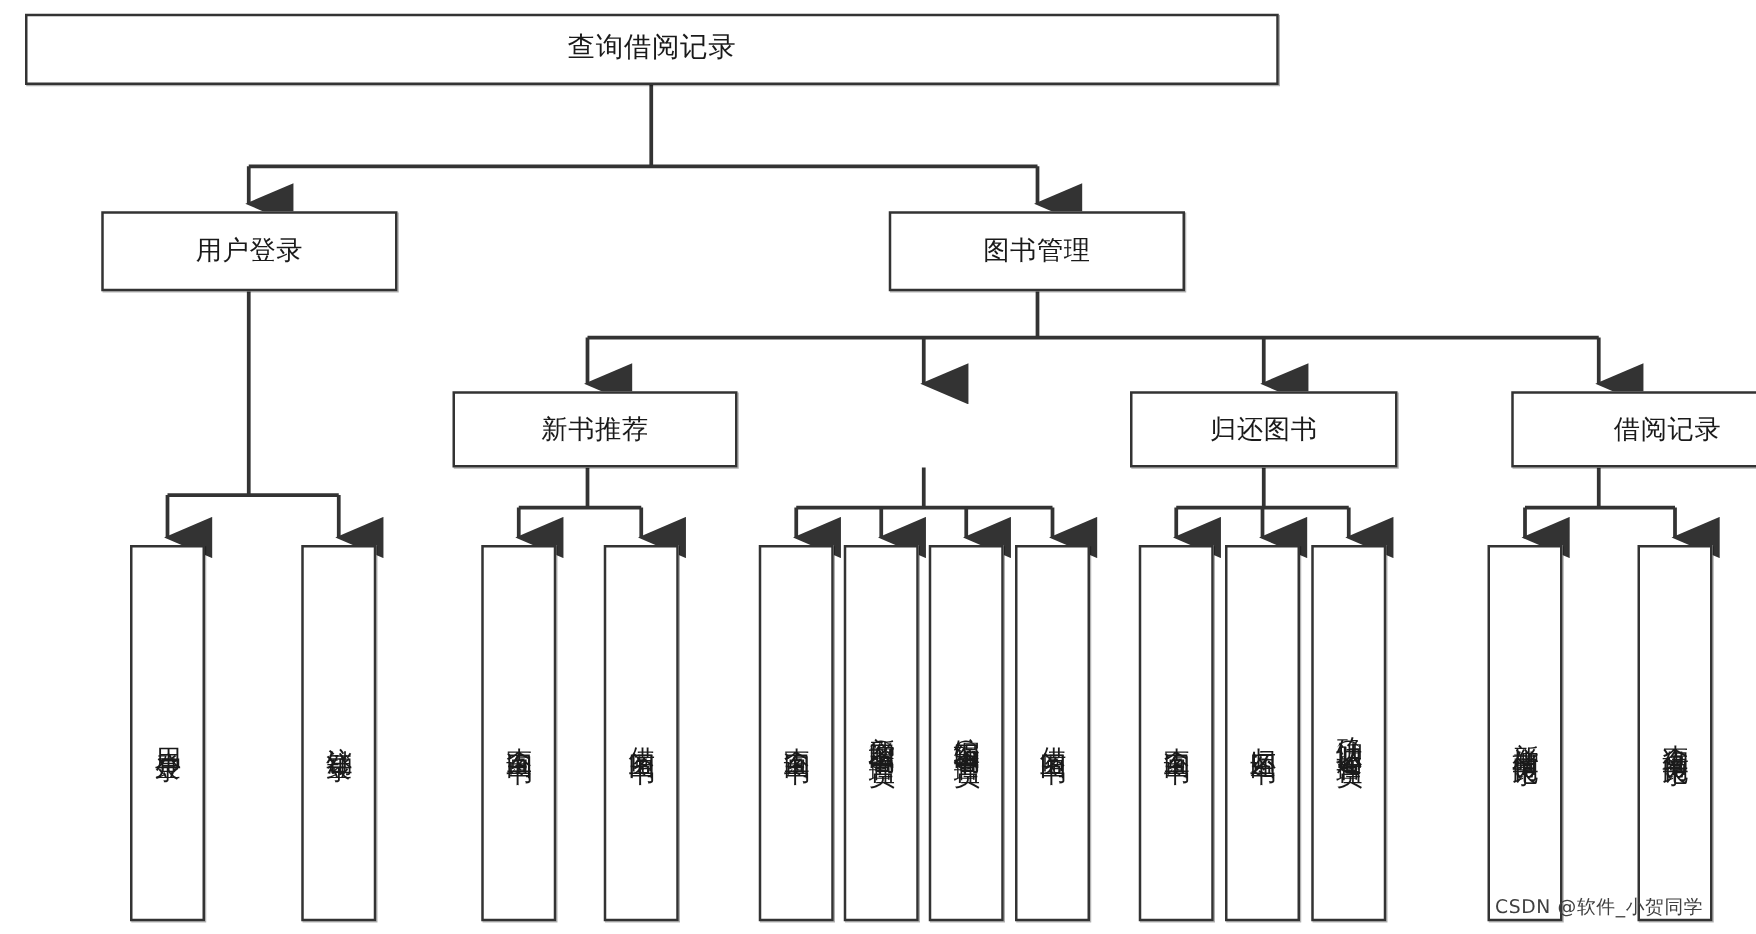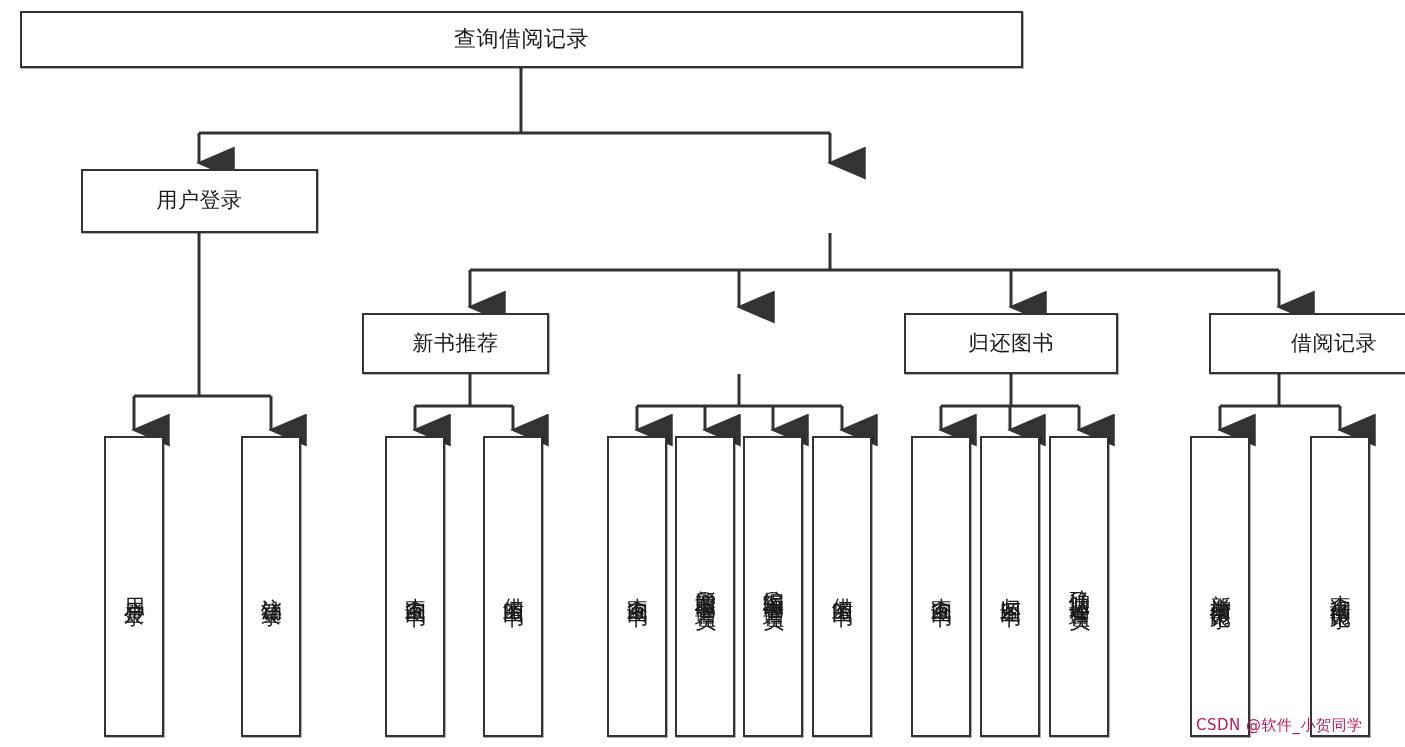--- a/index.html
+++ b/index.html
@@ -65,21 +65,21 @@
     font-size: 21px;
     line-height: 1.28;
     letter-spacing: 3px;
     max-height: 100%;
   }
   .watermark {
     position: absolute;
     left: 1196px;
     top: 716px;
     font-size: 15px;
-    color: #be185d;
+    color: #404040;
     white-space: nowrap;
     z-index: 3;
     letter-spacing: 0.5px;
   }
 </style>
 </head>
 <body>
 
 <div id="canvas">
 
@@ -135,22 +135,25 @@
     </g>
   </svg>
 
   <div class="node horiz root" style="left:20px; top:11px; width:1003px; height:57px;">
     <span class="label">查询借阅记录</span>
   </div>
 
   <div class="node horiz" style="left:81px; top:169px; width:237px; height:64px;">
     <span class="label">用户登录</span>
   </div>
-
-  <div class="node horiz" style="left:362px; top:313px; width:187px; height:61px;">
+  <div class="node horiz" style="left:711px; top:169px; width:237px; height:64px;">
+    <span class="label">图书管理</span>
+  </div>
+
+  <div class="node horiz" style="left:362px; top:313px; width:228px; height:61px;">
     <span class="label">新书推荐</span>
   </div>
   <div class="node horiz" style="left:904px; top:313px; width:214px; height:61px;">
     <span class="label">归还图书</span>
   </div>
   <div class="node horiz" style="left:1209px; top:313px; width:250px; height:61px;">
     <span class="label">借阅记录</span>
   </div>
 
   <div class="node leaf" style="left:104px; top:436px; width:60px; height:301px;">

